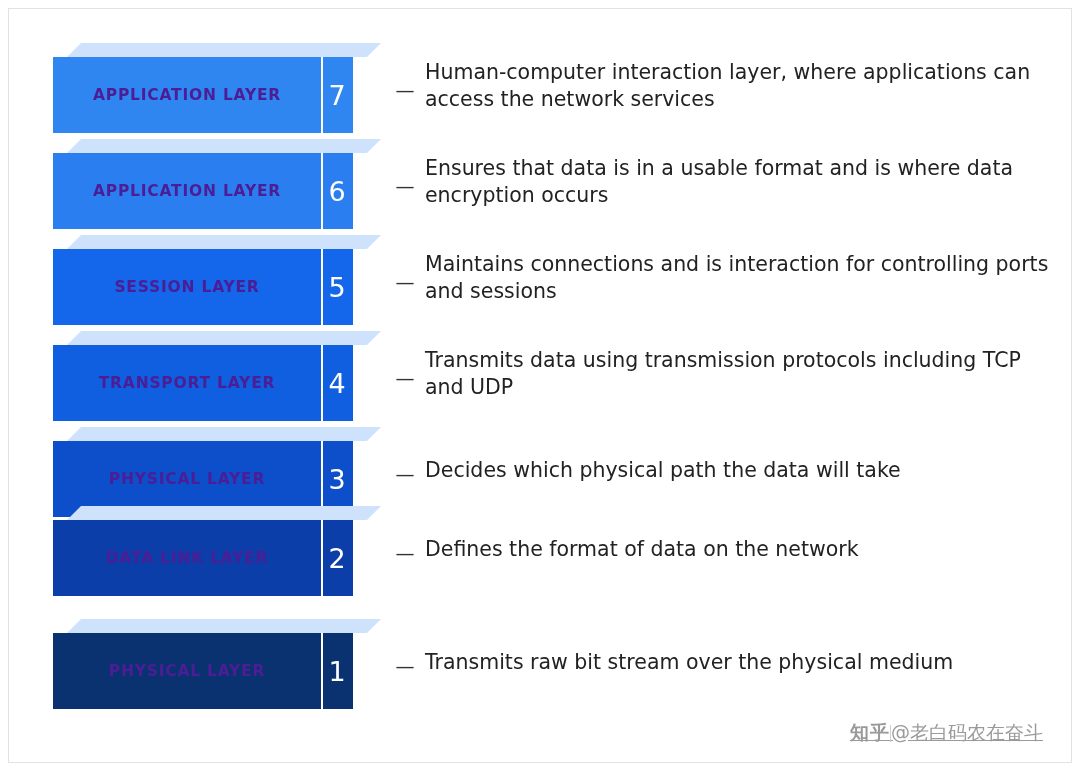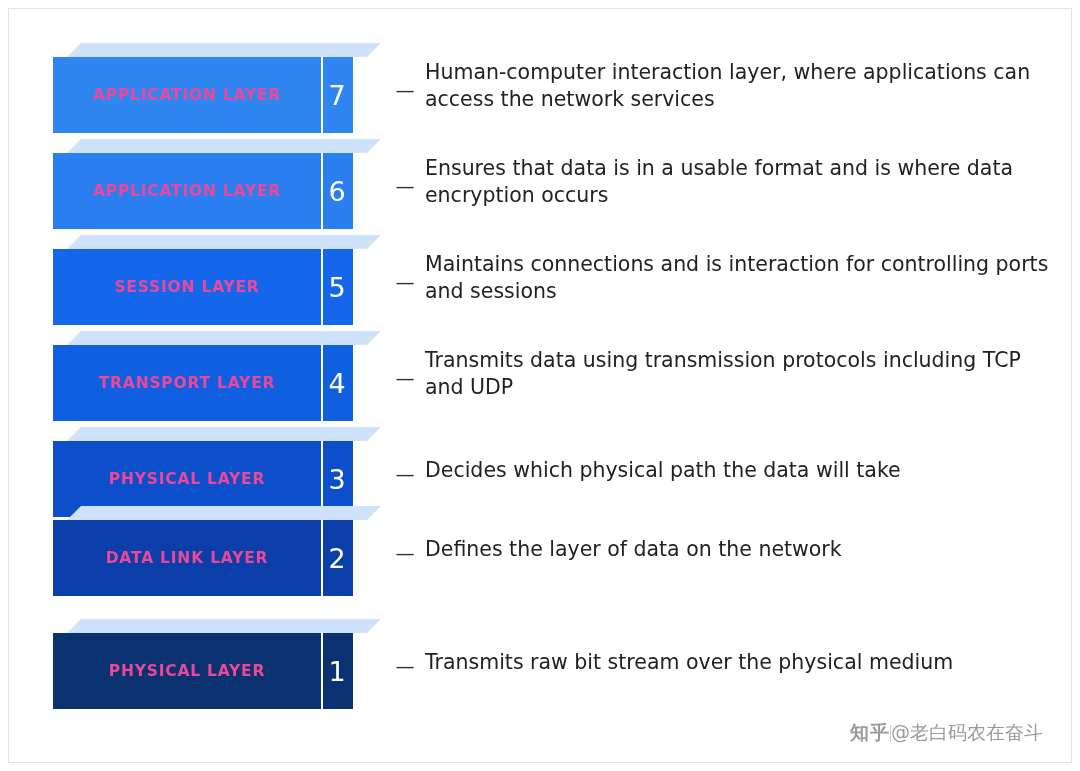--- a/index.html
+++ b/index.html
@@ -71,21 +71,21 @@
   }
   .box .label {
     position: absolute;
     left: 0;
     top: 0;
     width: 268px;
     height: 76px;
     display: flex;
     align-items: center;
     justify-content: center;
-    color: #ec4899;
+    color: #4c1d95;
     font-size: 15.5px;
     font-weight: bold;
     letter-spacing: 0.8px;
     text-align: center;
   }
   .box .num {
     position: absolute;
     left: 268px;
     top: 0;
     width: 32px;
@@ -120,20 +120,21 @@
 
   #watermark {
     position: absolute;
     right: 28px;
     bottom: 16px;
     display: flex;
     align-items: center;
     color: #9a9a9a;
     font-size: 19px;
     font-family: "DejaVu Sans", "Liberation Sans", sans-serif;
+    text-decoration: underline;
   }
   #watermark .wm-logo {
     color: #9a9a9a;
     font-size: 19px;
     font-weight: bold;
     letter-spacing: 1px;
   }
   #watermark .wm-sep {
     width: 1px;
     height: 17px;
@@ -209,21 +210,21 @@
 
     <div class="layer-row" style="top: 497px;">
       <div class="box">
         <div class="topface" style="background:#cfe2fb;"></div>
         <div class="front" style="background:#0b3ea8;"></div>
         <div class="numcell" style="background:#0b3ea8; border-left:2px solid #ffffff;"></div>
         <div class="label">DATA LINK LAYER</div>
         <div class="num">2</div>
       </div>
       <div class="dash" style="top: 38px;">—</div>
-      <div class="desc desc-1line">Defines the layer of data on the network</div>
+      <div class="desc desc-1line">Defines the format of data on the network</div>
     </div>
 
     <div class="layer-row" style="top: 610px;">
       <div class="box">
         <div class="topface" style="background:#cfe2fb;"></div>
         <div class="front" style="background:#0b3270;"></div>
         <div class="numcell" style="background:#0b3270; border-left:2px solid #ffffff;"></div>
         <div class="label">PHYSICAL LAYER</div>
         <div class="num">1</div>
       </div>

